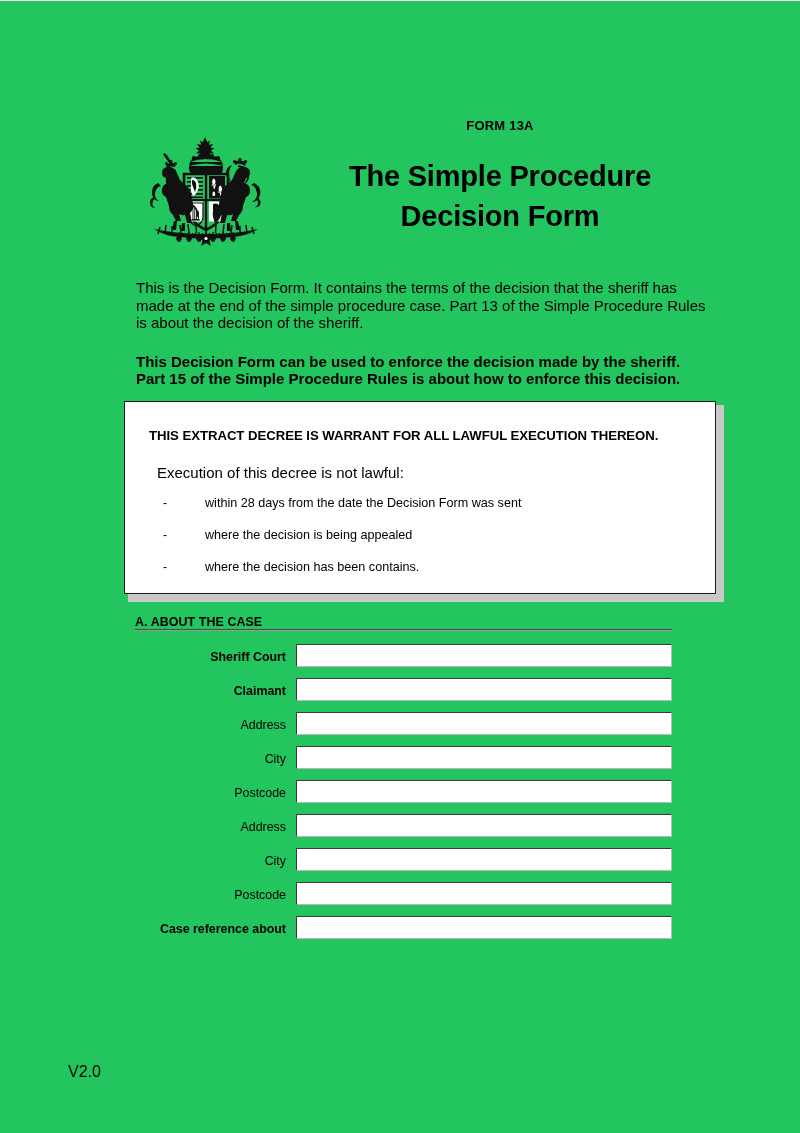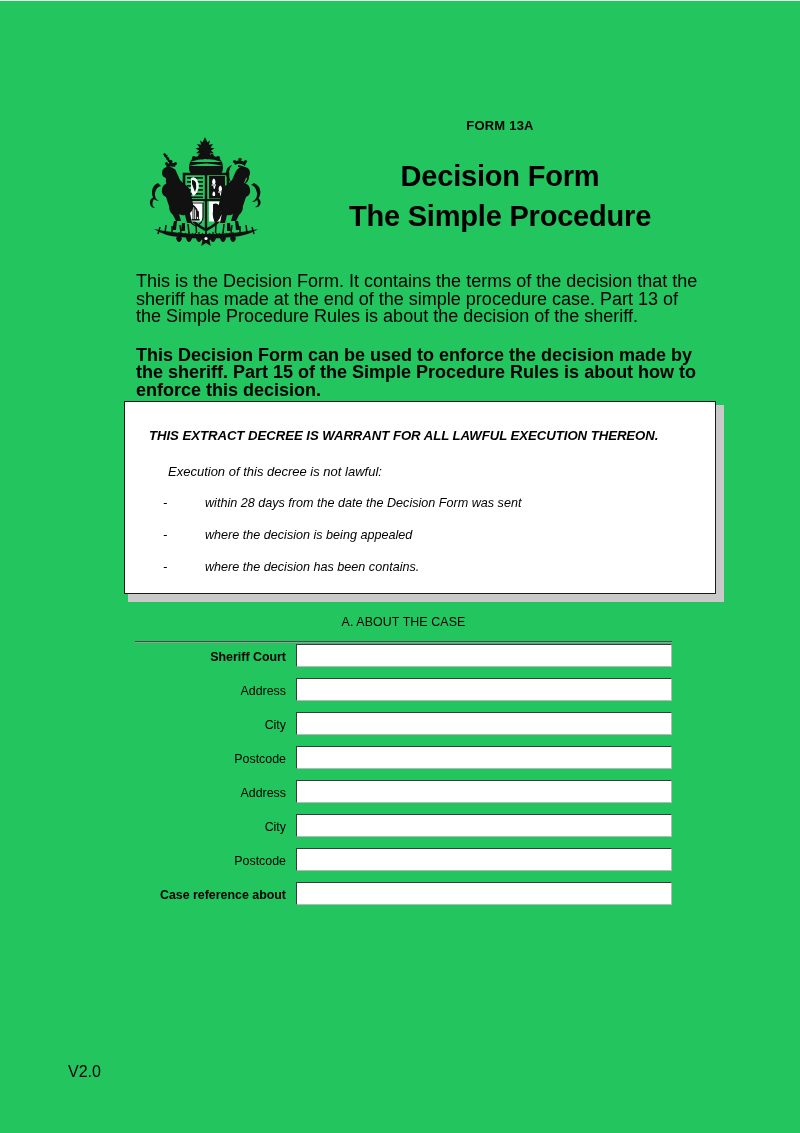--- a/index.html
+++ b/index.html
@@ -70,34 +70,33 @@
   .doc-title .line { display: block; }
 
   
   .intro {
     position: absolute;
     left: 136px;
     top: 273px;
     width: 570px;
   }
   .intro p {
-    margin: 0 0 21px 0;
-    font-size: 18px;
+    margin: 6px 0 21px 0;
+    font-size: 15px;
     line-height: 17.5px;
   }
   .intro p:last-child { margin-bottom: 0; font-weight: bold; }
 
   
   .warning-wrap {
     position: absolute;
     left: 124px;
     top: 401px;
     width: 600px;
     height: 201px;
-    font-style: italic;
   }
   .warning-shadow {
     position: absolute;
     left: 4px;
     top: 4px;
     width: 596px;
     height: 197px;
     background: #c9c9c9;
   }
   .warning-box {
@@ -114,23 +113,23 @@
     position: absolute;
     left: 24px;
     top: 26px;
     font-size: 13.2px;
     font-weight: bold;
     letter-spacing: -0.05px;
     white-space: nowrap;
   }
   .warning-lead {
     position: absolute;
-    left: 43px;
+    left: 32px;
     top: 62px;
-    font-size: 13px;
+    font-size: 15px;
   }
   .warning-list {
     position: absolute;
     left: 38px;
     top: 94px;
     width: 520px;
   }
   .warning-item {
     position: relative;
     font-size: 12.6px;
@@ -151,24 +150,23 @@
 
   
   .section {
     position: absolute;
     left: 135px;
     top: 615px;
     width: 537px;
   }
   .section-title {
     font-size: 12.4px;
-    font-weight: normal;
+    font-weight: bold;
     letter-spacing: 0.1px;
-    padding-bottom: 12px;
-    text-align: center;
+    padding-bottom: 0;
   }
   .section-rule {
     width: 537px;
     height: 2px;
     background: #9a9a9a;
     border-top: 1px solid #4a4a4a;
     box-sizing: border-box;
   }
 
   
@@ -352,22 +350,22 @@
             <path d="M70 96 l2.2 5.2 l5.6 0.5 l-4.3 3.7 l1.3 5.5 l-4.8-3 l-4.8 3 l1.3-5.5 l-4.3-3.7 l5.6-0.5z"></path>
             <circle cx="70" cy="103.5" r="1.6" fill="#ffffff"></circle>
           </g>
         </g>
       </svg>
     </div>
 
     <div class="form-number">FORM 13A</div>
 
     <div class="doc-title">
+      <span class="line">The Simple Procedure</span>
       <span class="line">Decision Form</span>
-      <span class="line">The Simple Procedure</span>
     </div>
   </div>
 
   <div class="intro">
     <p>This is the Decision Form. It contains the terms of the decision that the sheriff has made at the end of the simple procedure case. Part 13 of the Simple Procedure Rules is about the decision of the sheriff.</p>
     <p>This Decision Form can be used to enforce the decision made by the sheriff. Part 15 of the Simple Procedure Rules is about how to enforce this decision.</p>
   </div>
 
   <div class="warning-wrap">
     <div class="warning-shadow"></div>
@@ -396,20 +394,24 @@
     <div class="section-rule"></div>
   </div>
 
   <div class="fields">
 
     <div class="field-row">
       <div class="field-label bold">Sheriff Court</div>
       <input class="field-input" type="text" value="" style="">
     </div>
 
+    <div class="field-row">
+      <div class="field-label bold">Claimant</div>
+      <input class="field-input" type="text" value="" style="">
+    </div>
 
     <div class="field-row">
       <div class="field-label">Address</div>
       <input class="field-input" type="text" value="" style="">
     </div>
 
     <div class="field-row">
       <div class="field-label">City</div>
       <input class="field-input" type="text" value="" style="">
     </div>

